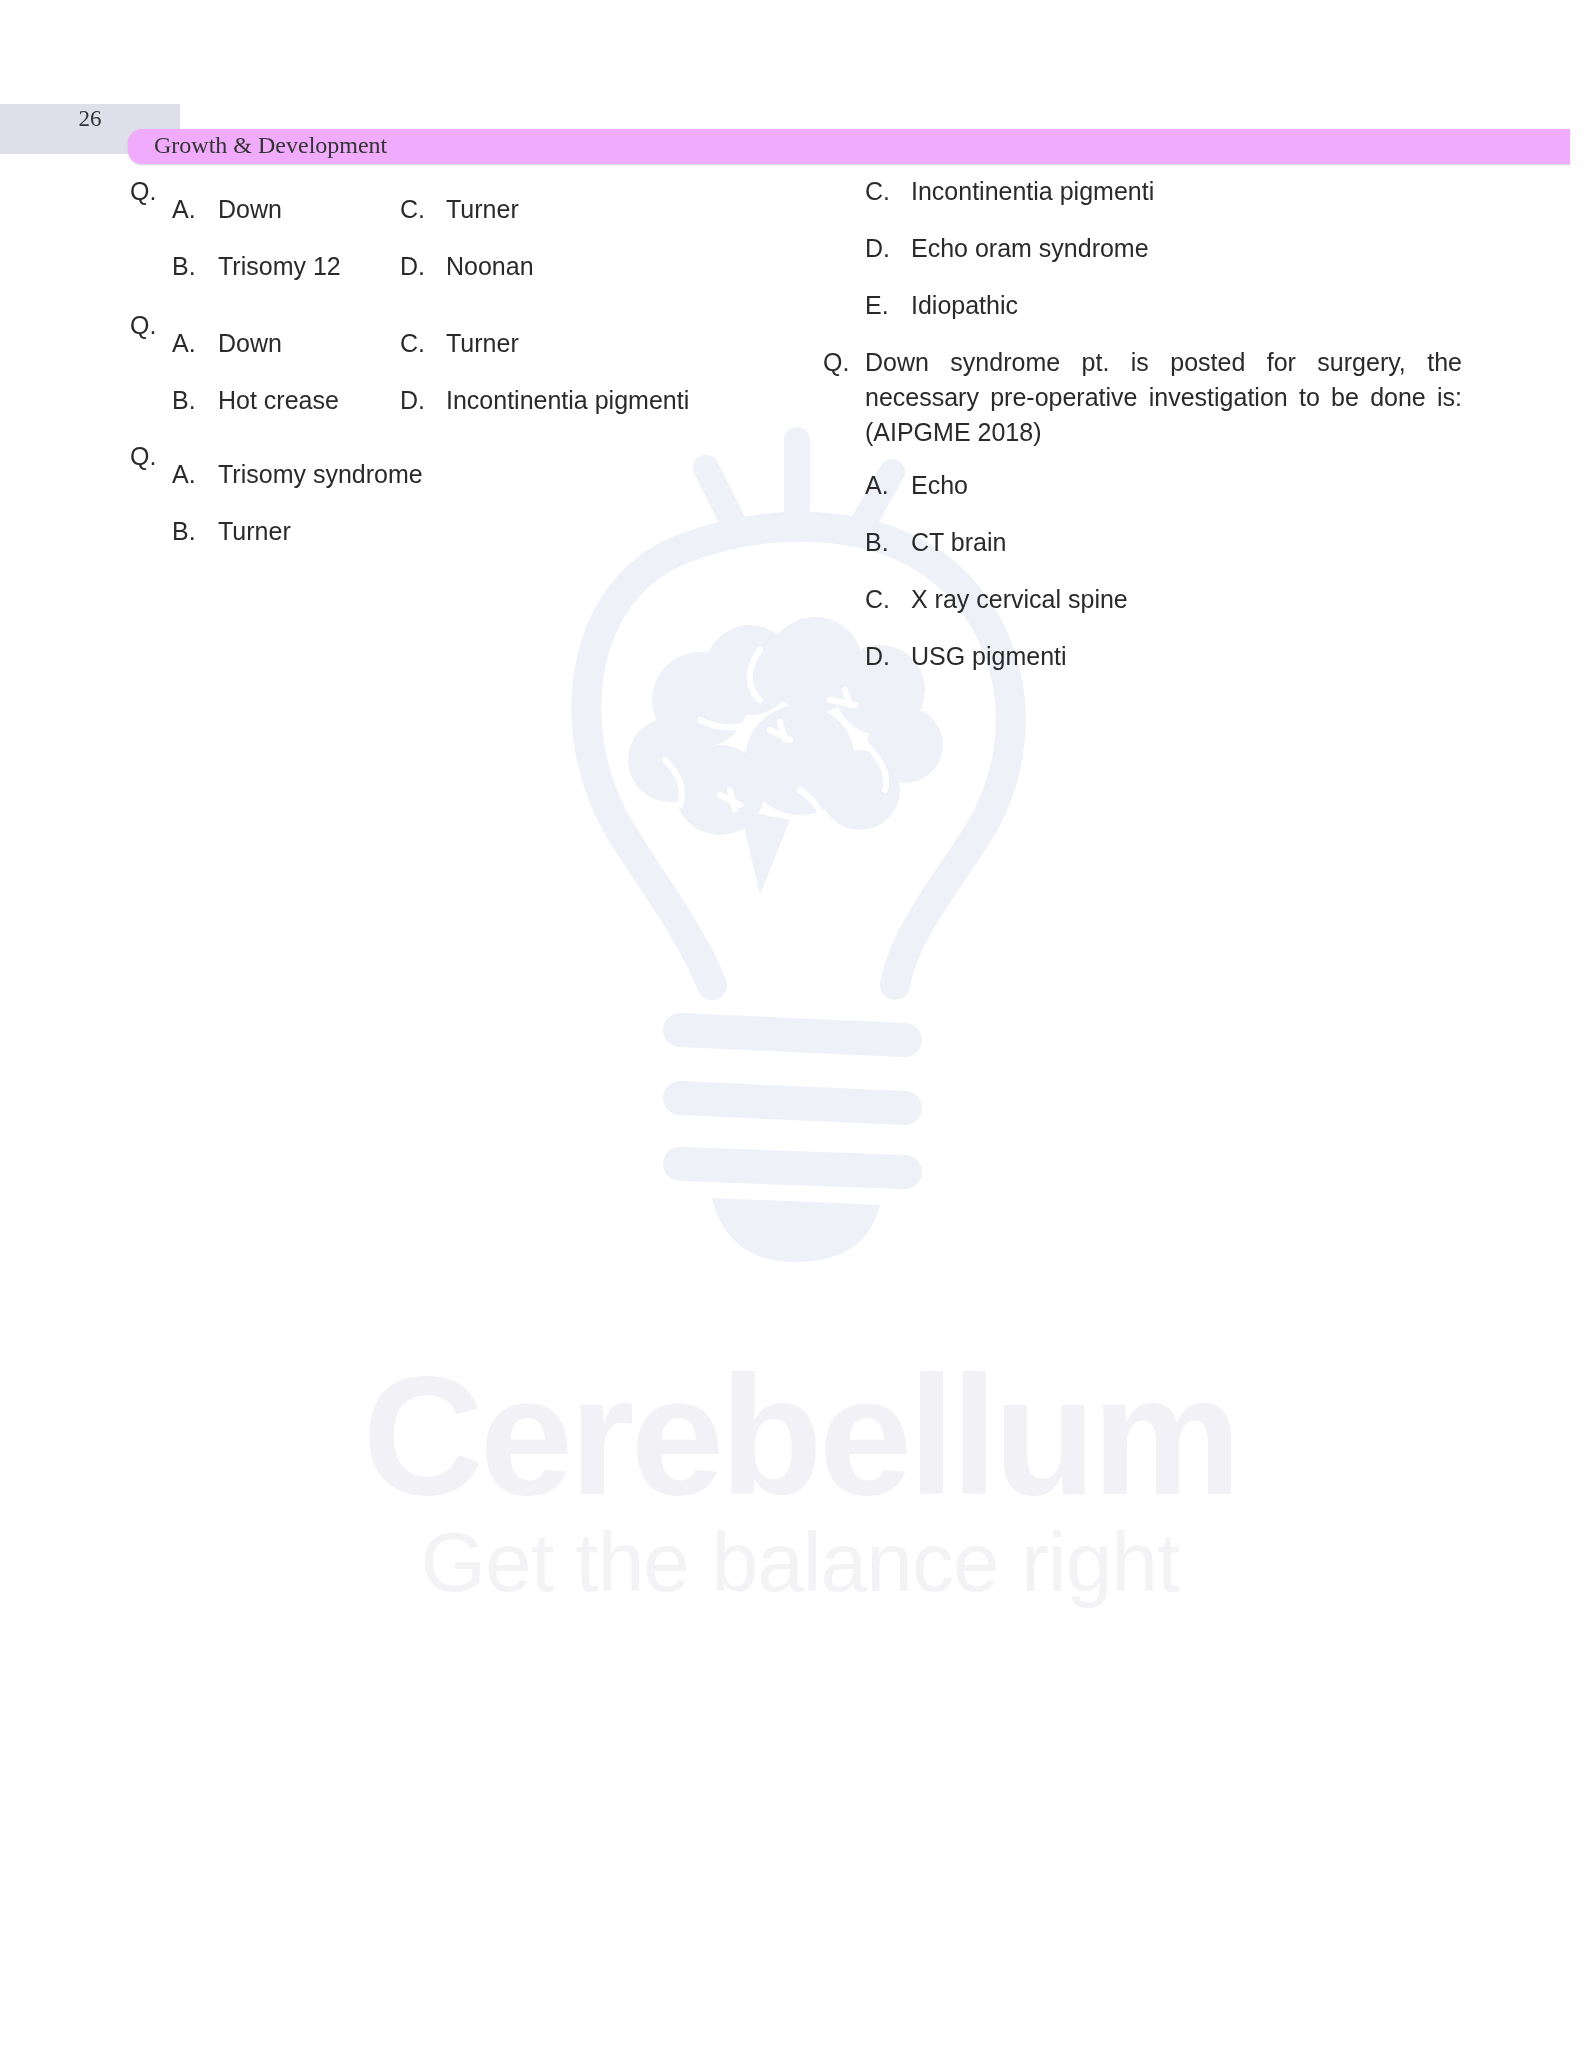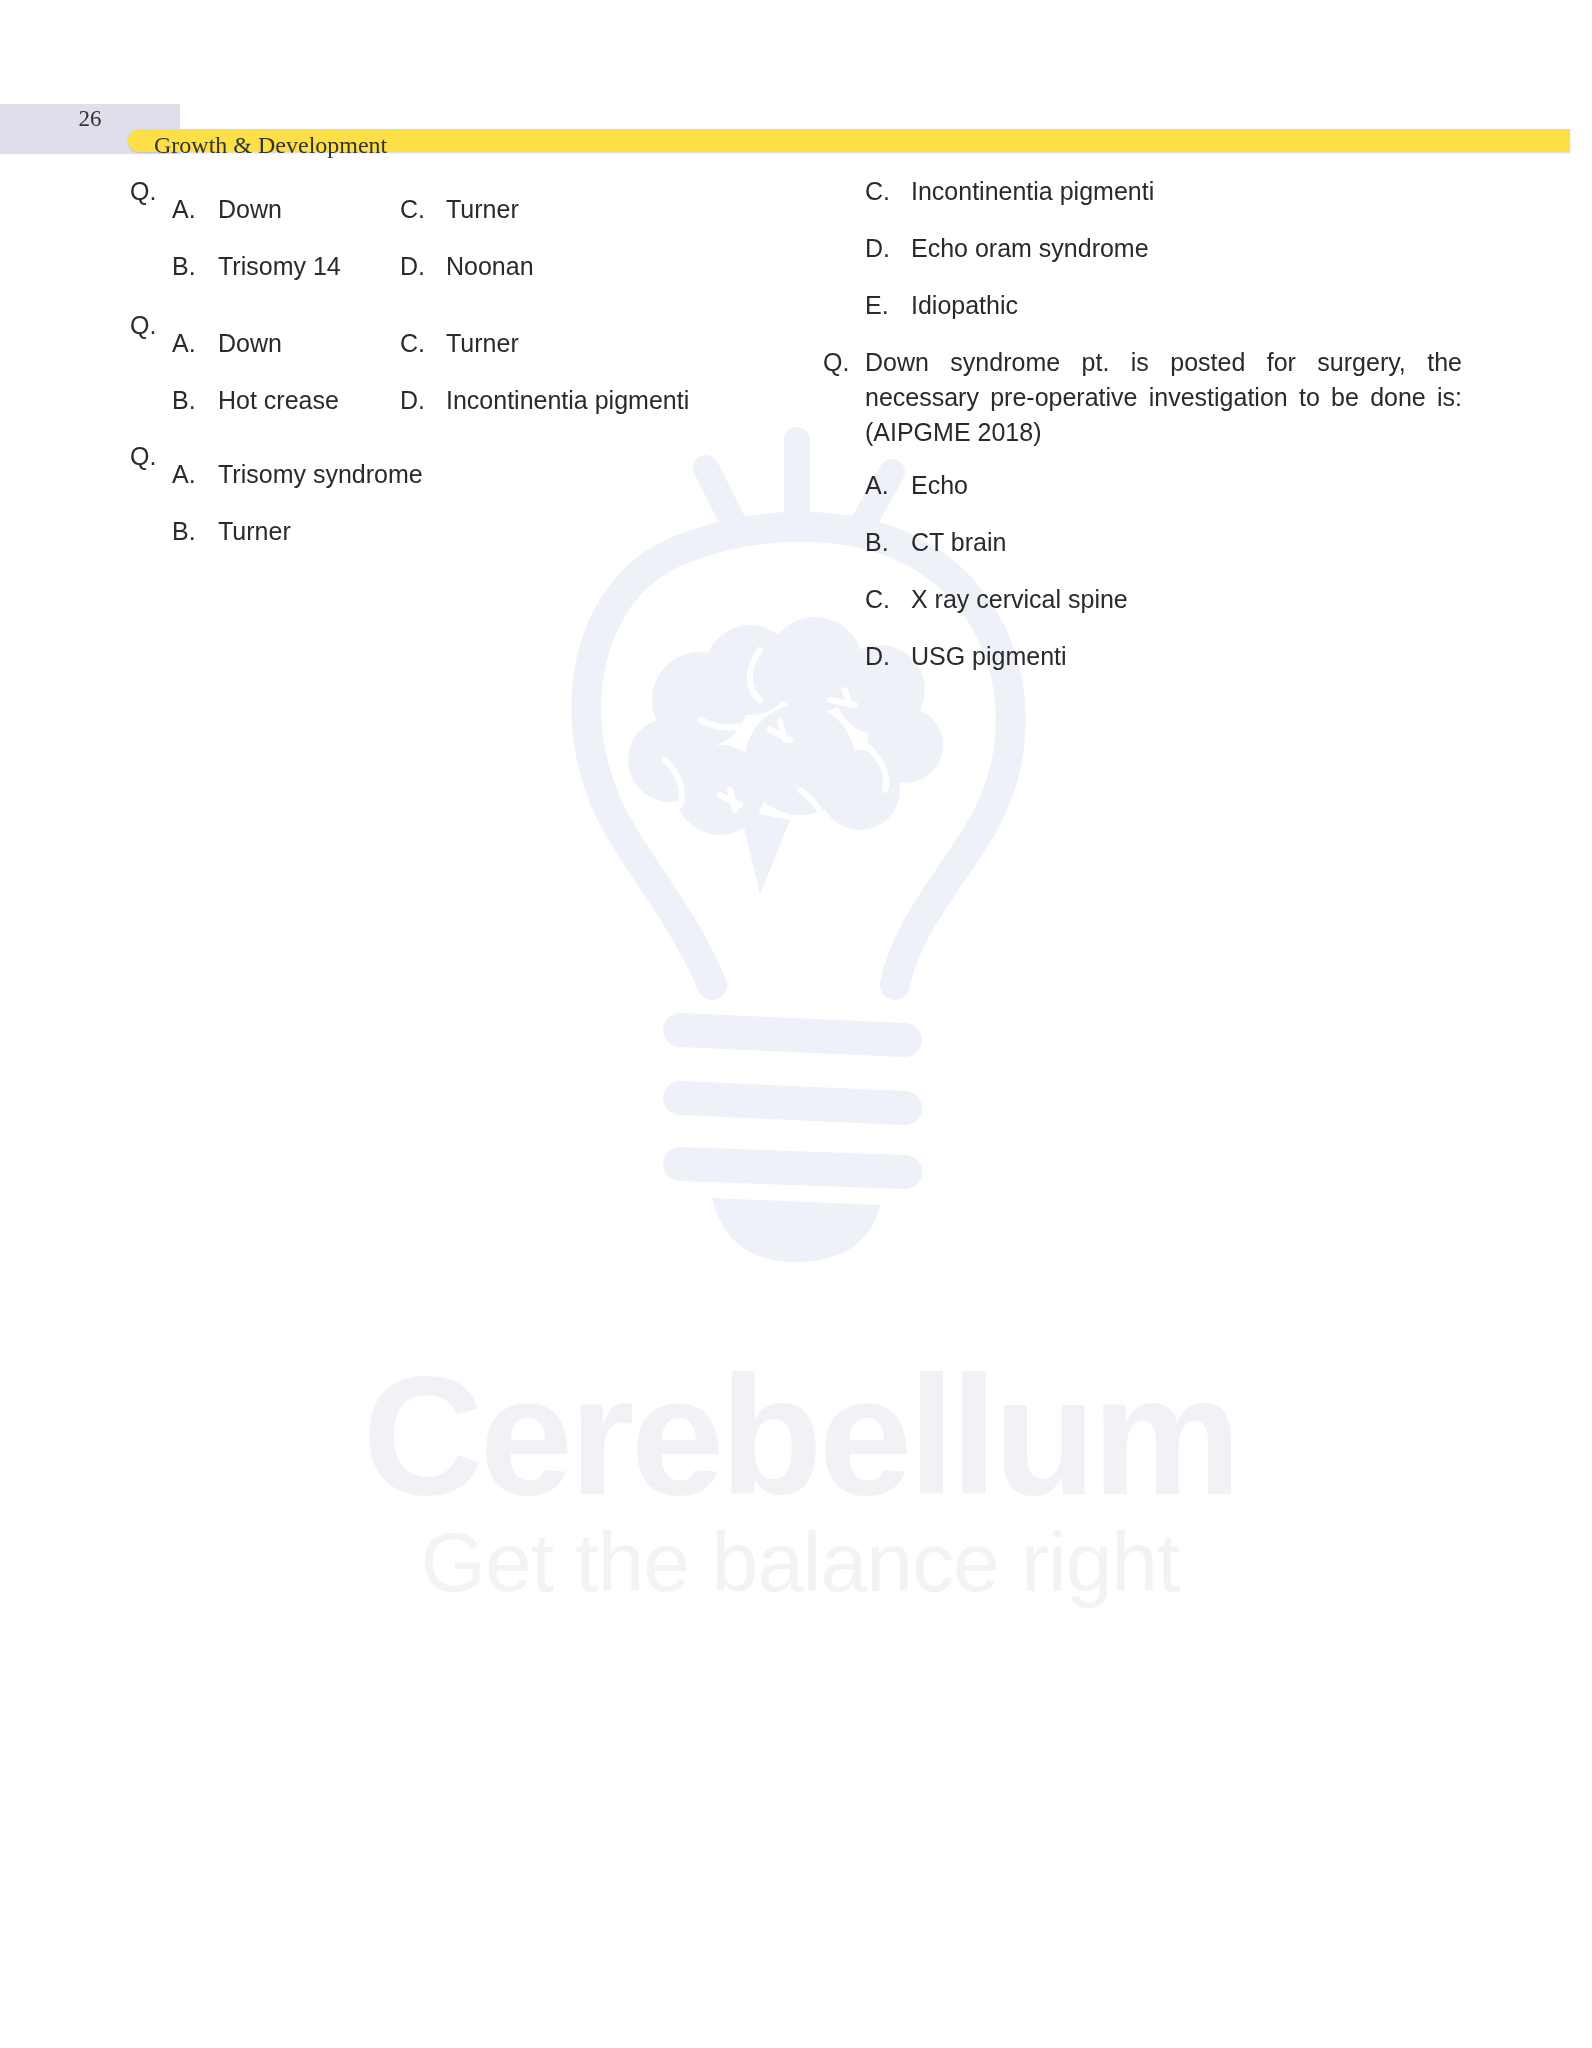--- a/index.html
+++ b/index.html
@@ -23,22 +23,22 @@
   
   .page-box {
     position: absolute; left: 0; top: 104px; width: 180px; height: 50px;
     background: #dfdfec; z-index: 1;
   }
   .page-num {
     position: absolute; left: 0; width: 180px; top: 106px; text-align: center;
     font-family: "Liberation Serif", serif; font-size: 23px; color: #333; z-index: 3;
   }
   .head-bar {
-    position: absolute; left: 128px; top: 129px; width: 1442px; height: 23px;
-    background: #fde047; border-radius: 14px 0 0 14px;
+    position: absolute; left: 128px; top: 129px; width: 1442px; height: 35px;
+    background: #f0abfc; border-radius: 14px 0 0 14px;
     box-shadow: 0 1px 2px rgba(120,120,150,0.35); z-index: 2;
   }
   .head-title {
     position: absolute; left: 26px; top: 3px;
     font-family: "Liberation Serif", serif; font-size: 24px; color: #333;
     white-space: nowrap;
   }
   
   .col { position: absolute; z-index: 4; font-size: 25px; line-height: 35px; color: #2a2a2a; }
   .col-left { left: 130px; top: 174px; width: 633px; }
@@ -114,21 +114,21 @@
         <span>Down</span>
       </div>
       <div class="opt wide">
         <span class="ol">C.</span>
         <span>Turner</span>
       </div>
     </div>
     <div class="opt-row">
       <div class="opt">
         <span class="ol">B.</span>
-        <span>Trisomy 14</span>
+        <span>Trisomy 12</span>
       </div>
       <div class="opt wide">
         <span class="ol">D.</span>
         <span>Noonan</span>
       </div>
     </div>
   </div>
 
   <div class="q" style="margin-top:20px">
     <span class="qm">Q.</span>

